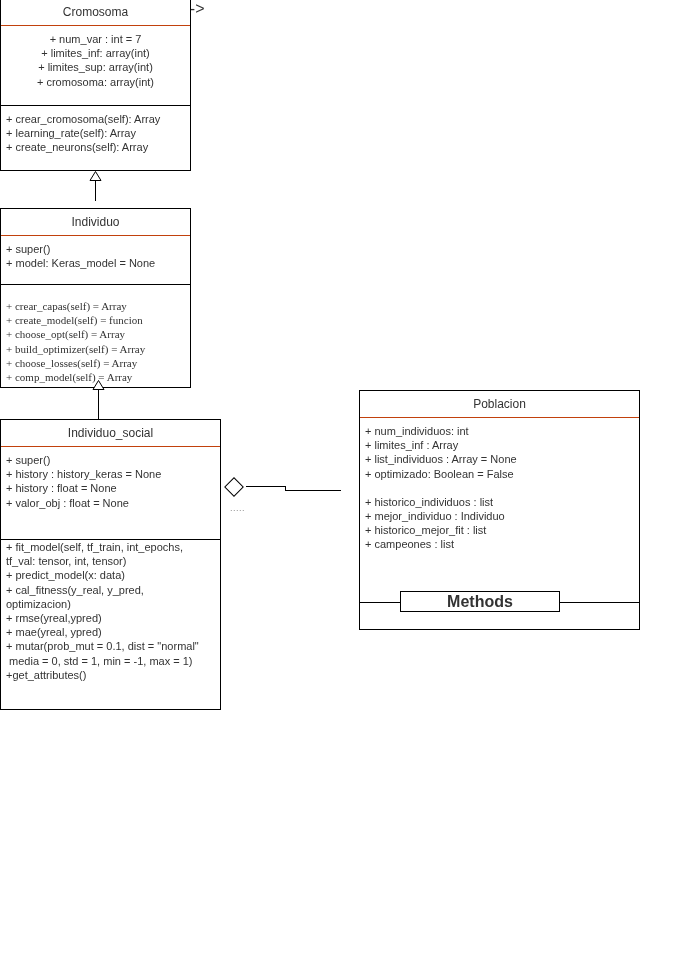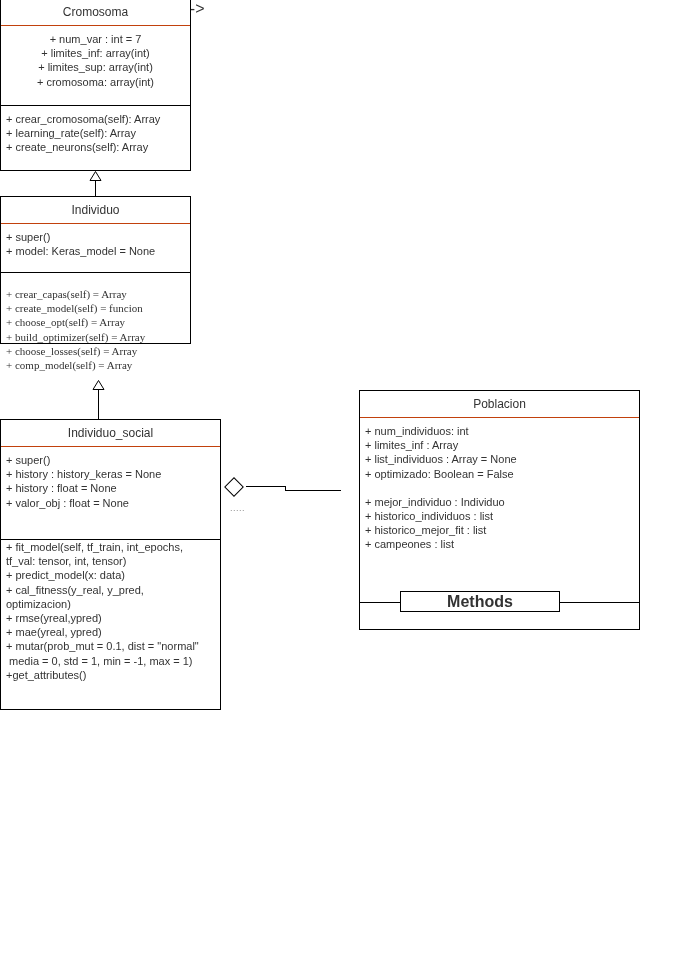--- a/index.html
+++ b/index.html
@@ -118,21 +118,21 @@
 
    Cromosoma --&gt;
   <div class="line-v" style="left:95px; top:180px; height:21px;"></div>
   <div class="tri-wrap" style="left:95px; top:171px;">
     <svg width="13" height="10" viewBox="0 0 13 10" style="display:block; margin-left:-6px;">
       <polygon points="6.5,0.5 12,9.5 1,9.5" fill="#ffffff" stroke="#000000" stroke-width="1"></polygon>
     </svg>
   </div>
 
   
-  <div class="uml-class" style="left:0px; top:196px; width:191px; height:148px;">
+  <div class="uml-class" style="left:0px; top:208px; width:191px; height:180px;">
     <div class="uml-header">Individuo</div>
     <div class="uml-compartment" style="height:48px;">
       <div class="uml-row">+ super()</div>
       <div class="uml-row">+ model: Keras_model = None</div>
     </div>
     <div class="uml-compartment divider-top" style="height:103px; padding-top:14px;font-family:Liberation Serif, serif;">
       <div class="uml-row">+ crear_capas(self) = Array</div>
       <div class="uml-row">+ create_model(self) = funcion</div>
       <div class="uml-row">+ choose_opt(self) = Array</div>
       <div class="uml-row">+ build_optimizer(self) = Array</div>
@@ -181,22 +181,22 @@
 
   
   <div class="uml-class" style="left:340px; top:390px; width:281px; height:240px;margin-left:19px;">
     <div class="uml-header">Poblacion</div>
     <div class="uml-compartment" style="height:184px;">
       <div class="uml-row">+ num_individuos: int</div>
       <div class="uml-row">+ limites_inf : Array</div>
       <div class="uml-row">+ list_individuos : Array = None</div>
       <div class="uml-row">+ optimizado: Boolean = False</div>
       <div class="uml-row" style="height:14px;">&nbsp;</div>
+      <div class="uml-row">+ historico_individuos : list</div>
       <div class="uml-row">+ mejor_individuo : Individuo</div>
-      <div class="uml-row">+ historico_individuos : list</div>
       <div class="uml-row">+ historico_mejor_fit : list</div>
       <div class="uml-row">+ campeones : list</div>
     </div>
     <div class="uml-compartment divider-top" style="height:28px;"></div>
   </div>
   <div class="inner-box" style="left:400px; top:591px; width:160px; height:21px;">
     <span>Methods</span>
   </div>
 
 </div>

